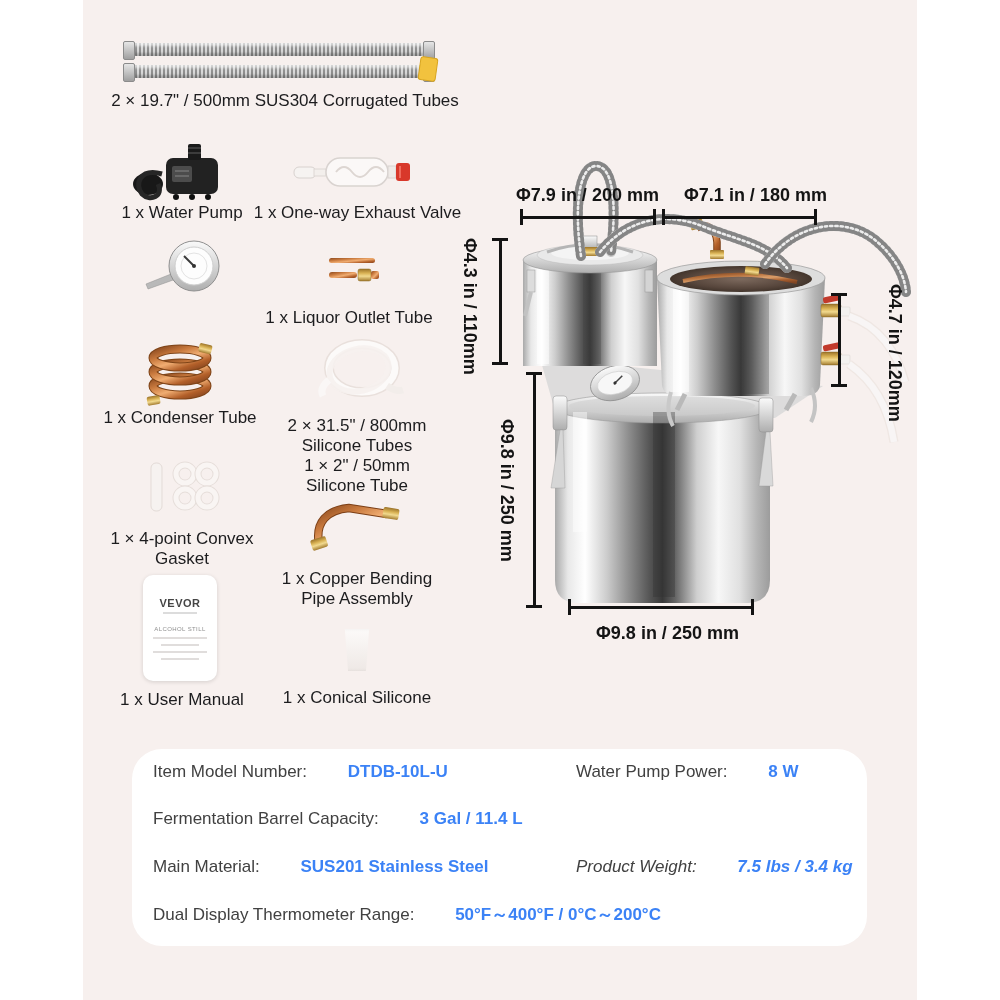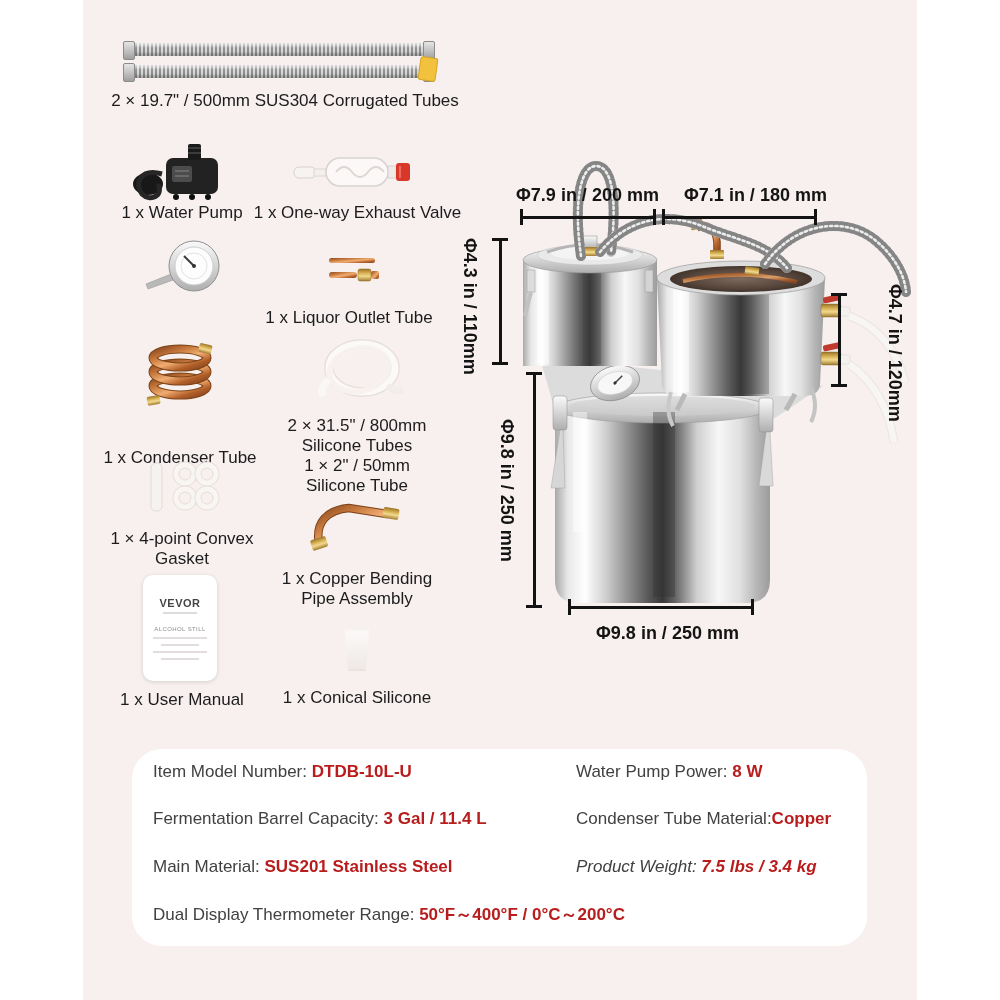--- a/index.html
+++ b/index.html
@@ -32,21 +32,21 @@
   .dim-v .t{height:3px;width:16px;background:#131313;}
   .dim-v .b{flex:1;width:3px;background:#131313;}
   .dim-label-h{position:absolute;font-size:18px;font-weight:700;color:#141414;text-align:center;white-space:nowrap;}
   .dim-label-v{position:absolute;writing-mode:vertical-rl;text-orientation:mixed;font-size:18px;
                font-weight:700;color:#141414;text-align:center;white-space:nowrap;}
 
   
   .card{position:absolute;left:132px;top:749px;width:735px;height:197px;background:#ffffff;border-radius:30px;}
   .spec-row{position:absolute;font-size:17px;white-space:nowrap;line-height:22px;}
   .sl{color:#414141;font-weight:400;}
-  .sv{color:#b91c1c;font-weight:700;}
+  .sv{color:#3b82f6;font-weight:700;margin-left:36px;}
 
   
   .manual{position:absolute;left:143px;top:575px;width:74px;height:106px;background:#ffffff;
           border-radius:10px;box-shadow:0 1px 4px rgba(0,0,0,.14);text-align:center;overflow:hidden;}
   .m-brand{margin-top:22px;font-size:11px;font-weight:700;letter-spacing:.5px;color:#454545;}
   .m-tag{width:34px;height:2px;background:#dcdcdc;margin:3px auto 0;}
   .m-title{margin-top:12px;font-size:6px;letter-spacing:.4px;color:#8f8f8f;}
   .m-line{height:2px;background:#e0dddc;margin:5px 10px 0;}
   .m-line.short{margin:5px 18px 0;}
 
@@ -158,21 +158,21 @@
     <svg class="abs" style="left:62px;top:340px;" width="70" height="72" viewBox="0 0 70 72">
       <ellipse cx="35" cy="46" rx="27" ry="9" fill="none" stroke="#7e4418" stroke-width="9"></ellipse>
       <ellipse cx="35" cy="46" rx="27" ry="9" fill="none" stroke="url(#gCopper)" stroke-width="7"></ellipse>
       <ellipse cx="35" cy="32" rx="27" ry="9" fill="none" stroke="#7e4418" stroke-width="9"></ellipse>
       <ellipse cx="35" cy="32" rx="27" ry="9" fill="none" stroke="url(#gCopper)" stroke-width="7"></ellipse>
       <ellipse cx="35" cy="18" rx="27" ry="9" fill="none" stroke="#7e4418" stroke-width="9"></ellipse>
       <ellipse cx="35" cy="18" rx="27" ry="9" fill="none" stroke="url(#gCopper)" stroke-width="7"></ellipse>
       <rect x="54" y="4" width="13" height="9" rx="2" fill="url(#gBrass)" transform="rotate(14 60 8)"></rect>
       <rect x="2" y="56" width="13" height="9" rx="2" fill="url(#gBrass)" transform="rotate(-10 8 60)"></rect>
     </svg>
-    <div class="caption" style="left:-3px;top:448px;width:200px;">1 x Condenser Tube</div>
+    <div class="caption" style="left:-3px;top:408px;width:200px;">1 x Condenser Tube</div>
 
     <svg class="abs" style="left:232px;top:338px;" width="94" height="66" viewBox="0 0 94 66">
       <ellipse cx="47" cy="30" rx="33" ry="24" fill="none" stroke="#e9e0dc" stroke-width="10"></ellipse>
       <ellipse cx="47" cy="30" rx="33" ry="24" fill="none" stroke="#fcfaf9" stroke-width="7"></ellipse>
       <ellipse cx="44" cy="32" rx="30" ry="21" fill="none" stroke="#f6f1ee" stroke-width="6" transform="rotate(-14 44 32)" opacity=".9"></ellipse>
       <path d="M14,42 q-10,8 -6,16" fill="none" stroke="#faf7f6" stroke-width="7"></path>
       <path d="M72,48 q9,6 16,4" fill="none" stroke="#f2edea" stroke-width="7"></path>
     </svg>
     <div class="caption" style="left:184px;top:416px;width:180px;">2 × 31.5" / 800mm
 Silicone Tubes
@@ -358,21 +358,18 @@
     </div>
     <div class="spec-row" style="left:21px;top:107px;">
       <span class="sl">Main Material: </span><span class="sv">SUS201 Stainless Steel</span>
     </div>
     <div class="spec-row" style="left:21px;top:155px;">
       <span class="sl">Dual Display Thermometer Range: </span><span class="sv">50°F～400°F / 0°C～200°C</span>
     </div>
     <div class="spec-row" style="left:444px;top:12px;">
       <span class="sl">Water Pump Power: </span><span class="sv">8 W</span>
     </div>
-    <div class="spec-row" style="left:444px;top:59px;">
-      <span class="sl">Condenser Tube Material:</span><span class="sv">Copper</span>
-    </div>
     <div class="spec-row" style="left:444px;top:107px;font-style:italic;">
       <span class="sl">Product Weight: </span><span class="sv">7.5 lbs / 3.4 kg</span>
     </div>
   </div>
 
 </div>
 
 </body></html>

